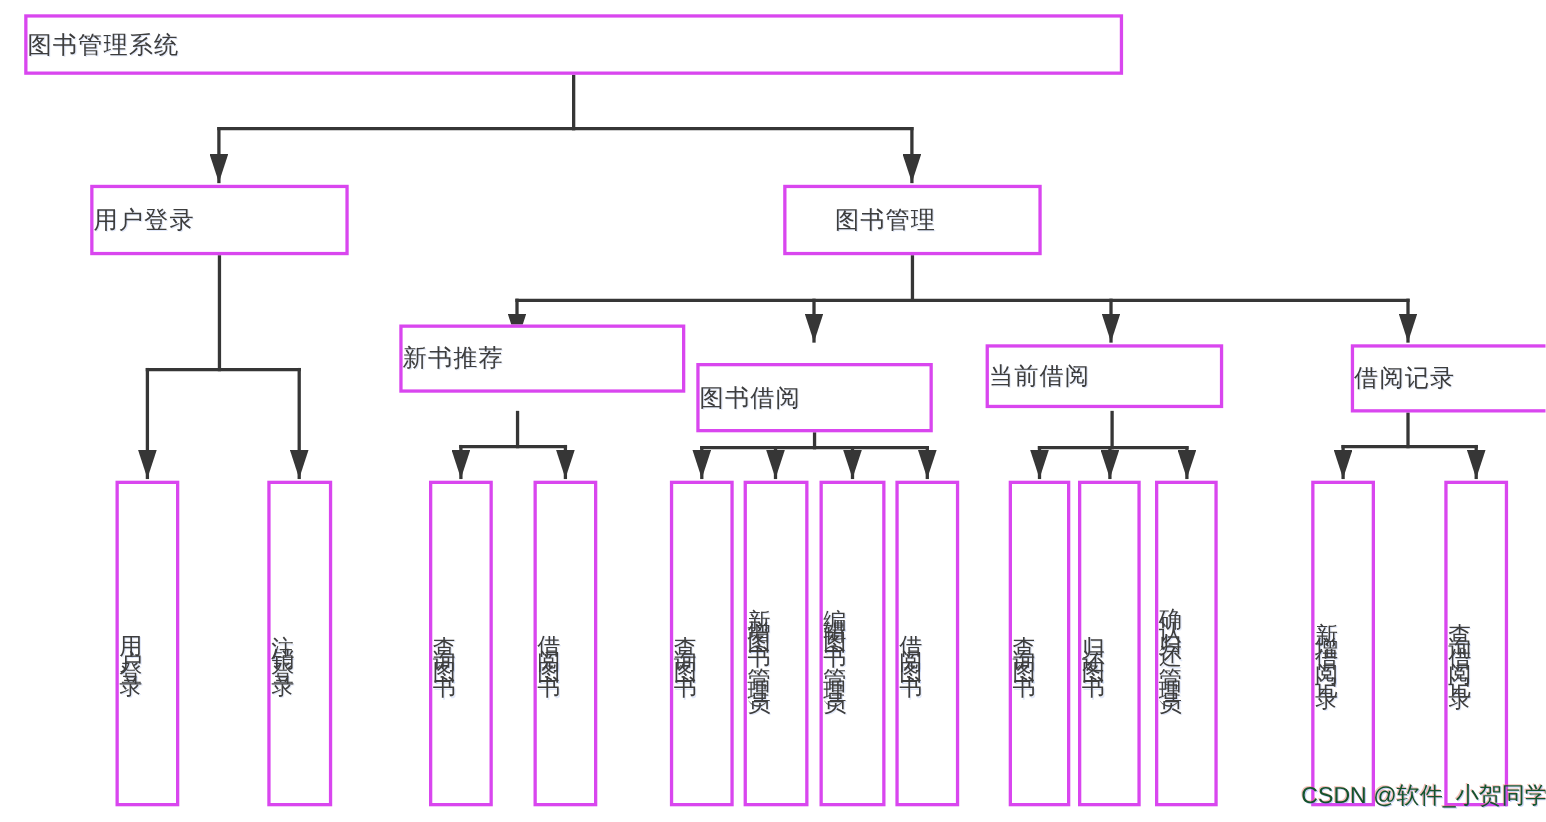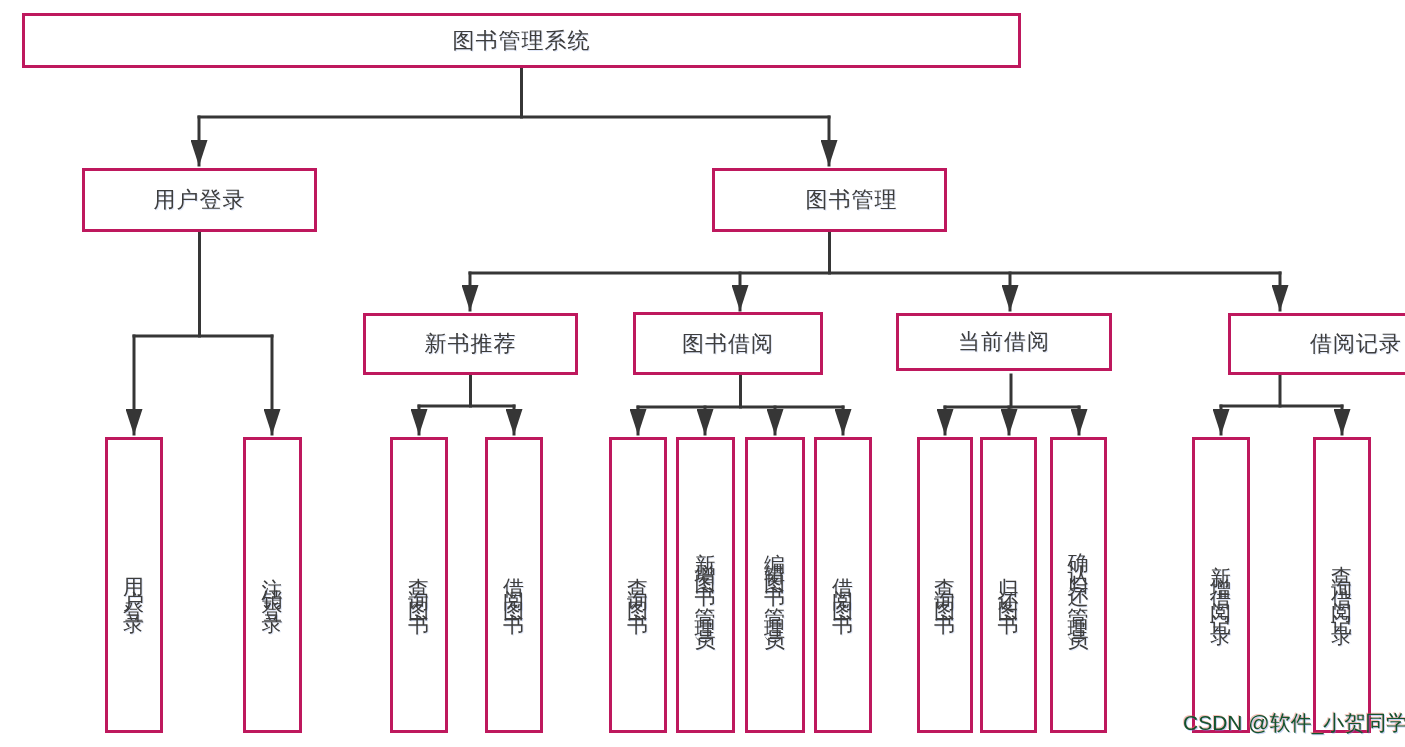--- a/index.html
+++ b/index.html
@@ -21,25 +21,25 @@
     position: absolute;
     left: 0;
     top: 0;
     width: 1405px;
     height: 747px;
     pointer-events: none;
   }
   .node {
     position: absolute;
     box-sizing: border-box;
-    border: 3px solid #be185d;
+    border: 3px solid #d946ef;
     background: #ffffff;
     display: flex;
     align-items: center;
-    justify-content: center;
+    justify-content: flex-start;
     color: #3d3d3d;
   }
   .node.h span {
     font-size: 22px;
     letter-spacing: 1px;
     white-space: nowrap;
     text-shadow: 1px 1px 0 rgba(90,130,220,0.18);
   }
   .node.v span {
     writing-mode: vertical-rl;
@@ -122,24 +122,24 @@
     <span>图书管理系统</span>
   </div>
 
   <div class="node h" style="left:82px; top:168px; width:235px; height:64px;">
     <span>用户登录</span>
   </div>
   <div class="node h" style="left:712px; top:168px; width:235px; height:64px;padding-left:44px;">
     <span>图书管理</span>
   </div>
 
-  <div class="node h" style="left:363px; top:313px; width:215px; height:62px;">
+  <div class="node h" style="left:363px; top:295px; width:260px; height:62px;">
     <span>新书推荐</span>
   </div>
-  <div class="node h" style="left:633px; top:312px; width:190px; height:63px;">
+  <div class="node h" style="left:633px; top:330px; width:215px; height:63px;">
     <span>图书借阅</span>
   </div>
   <div class="node h" style="left:896px; top:313px; width:216px; height:58px;">
     <span>当前借阅</span>
   </div>
   <div class="node h" style="left:1228px; top:313px; width:256px; height:62px;">
     <span>借阅记录</span>
   </div>
 
   <div class="node v" style="left:105px; top:437px; width:58px; height:296px;">

